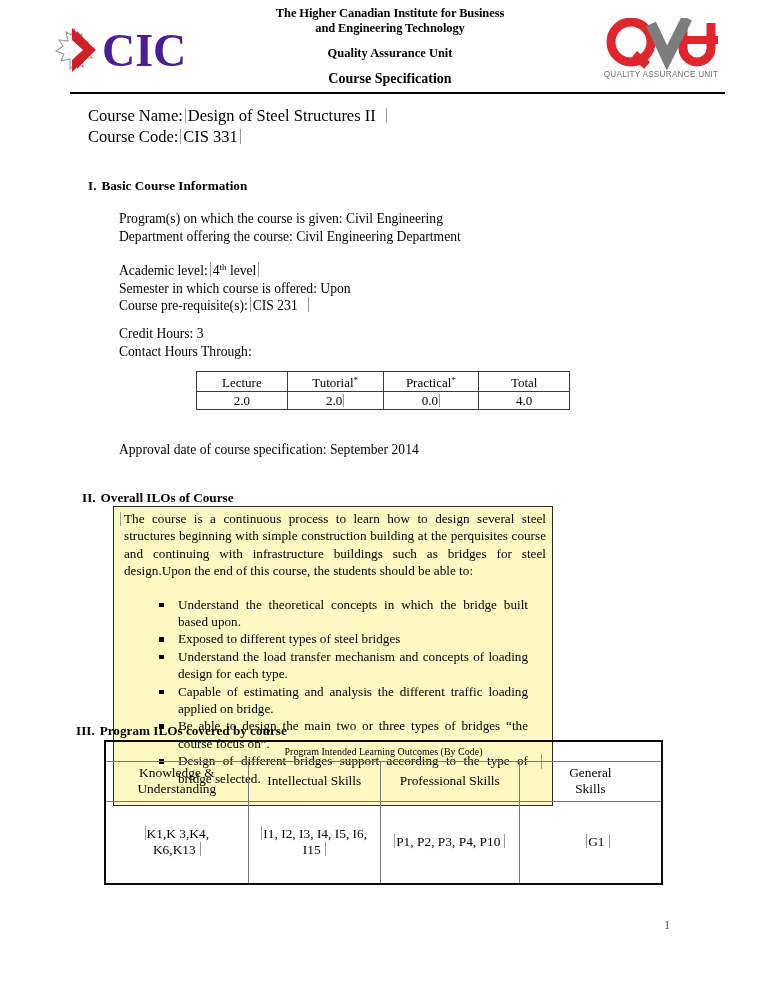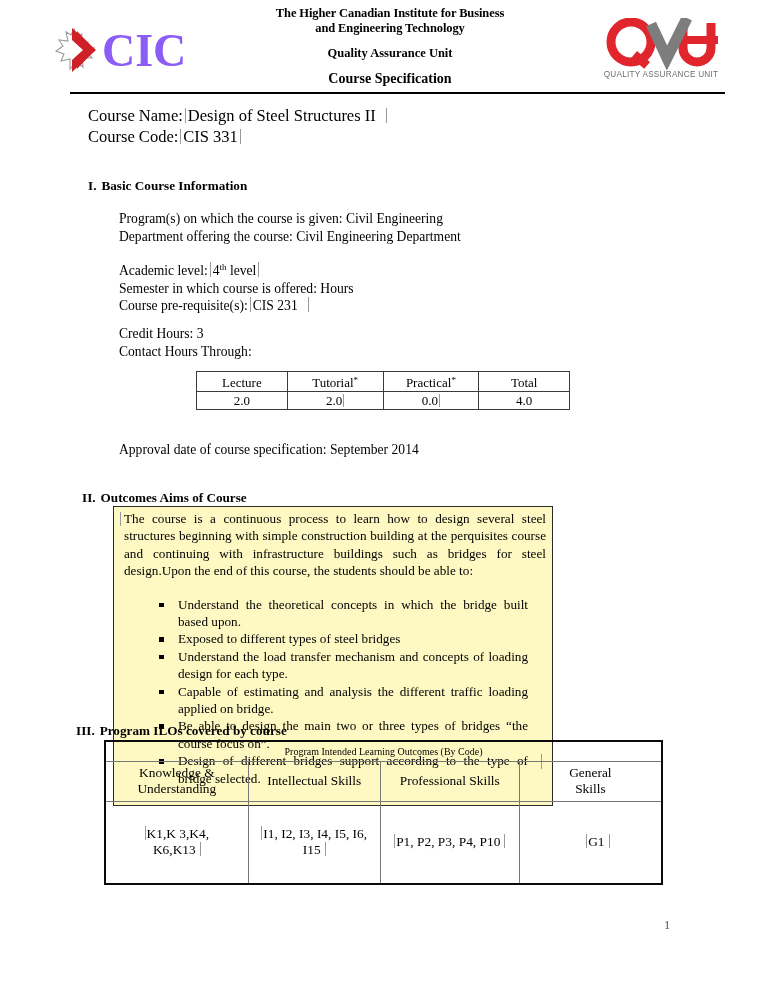--- a/index.html
+++ b/index.html
@@ -35,21 +35,21 @@
   .maple-wrap {
     position: relative;
     width: 52px; height: 46px;
     flex: 0 0 auto;
   }
   .cic-text {
     font-family: "Liberation Serif", "DejaVu Serif", serif;
     font-size: 46px;
     font-weight: bold;
     letter-spacing: 0px;
-    color: #8b5cf6;
+    color: #4c1d95;
     line-height: 1;
     margin-left: -2px;
     margin-top: 2px;
   }
 
   .header-center {
     position: absolute;
     left: 235px; top: 6px;
     width: 310px;
     text-align: center;
@@ -360,21 +360,21 @@
     </div>
   </div>
 
   <div class="info-block" style="top:259px;">
     <div>
       <span>Academic level:</span><span class="fieldmark"></span><span>4</span><sup class="ord">th</sup>
       <span>level</span><span class="fieldmark"></span>
     </div>
     <div>
       <span>Semester in which course is offered:</span>
-      <span>Hours</span>
+      <span>Upon</span>
     </div>
     <div>
       <span>Course pre-requisite(s):</span><span class="fieldmark"></span><span>CIS 231</span><span class="fieldmark wide"></span>
     </div>
   </div>
 
   <div class="info-block" style="top:325px;">
     <div>
       <span>Credit Hours:</span>
       <span>3</span>
@@ -398,21 +398,21 @@
     </tr>
   </tbody>
     </table>
 
   <div class="approval">
     <span>Approval date of course specification:</span>
     <span>September 2014</span>
   </div>
 
   <div class="section-head" style="left:82px; top:490px;">
-    <span class="sec-num">II.</span><span>Outcomes Aims of Course</span>
+    <span class="sec-num">II.</span><span>Overall ILOs of Course</span>
   </div>
 
   <div class="aims-box">
     <p class="aims-para">
       <span class="lead-mark"></span><span>The course is a continuous process to learn how to design several steel structures beginning with simple construction building at the perquisites course and continuing with infrastructure buildings such as bridges for steel design.Upon the end of this course, the students should be able to:</span>
     </p>
     <ul class="aims-list">
       <li>Understand the theoretical concepts in which the bridge built based upon.</li>
       <li>Exposed to different types of steel bridges</li>
       <li>Understand the load transfer mechanism and concepts of loading design for each type.</li>

